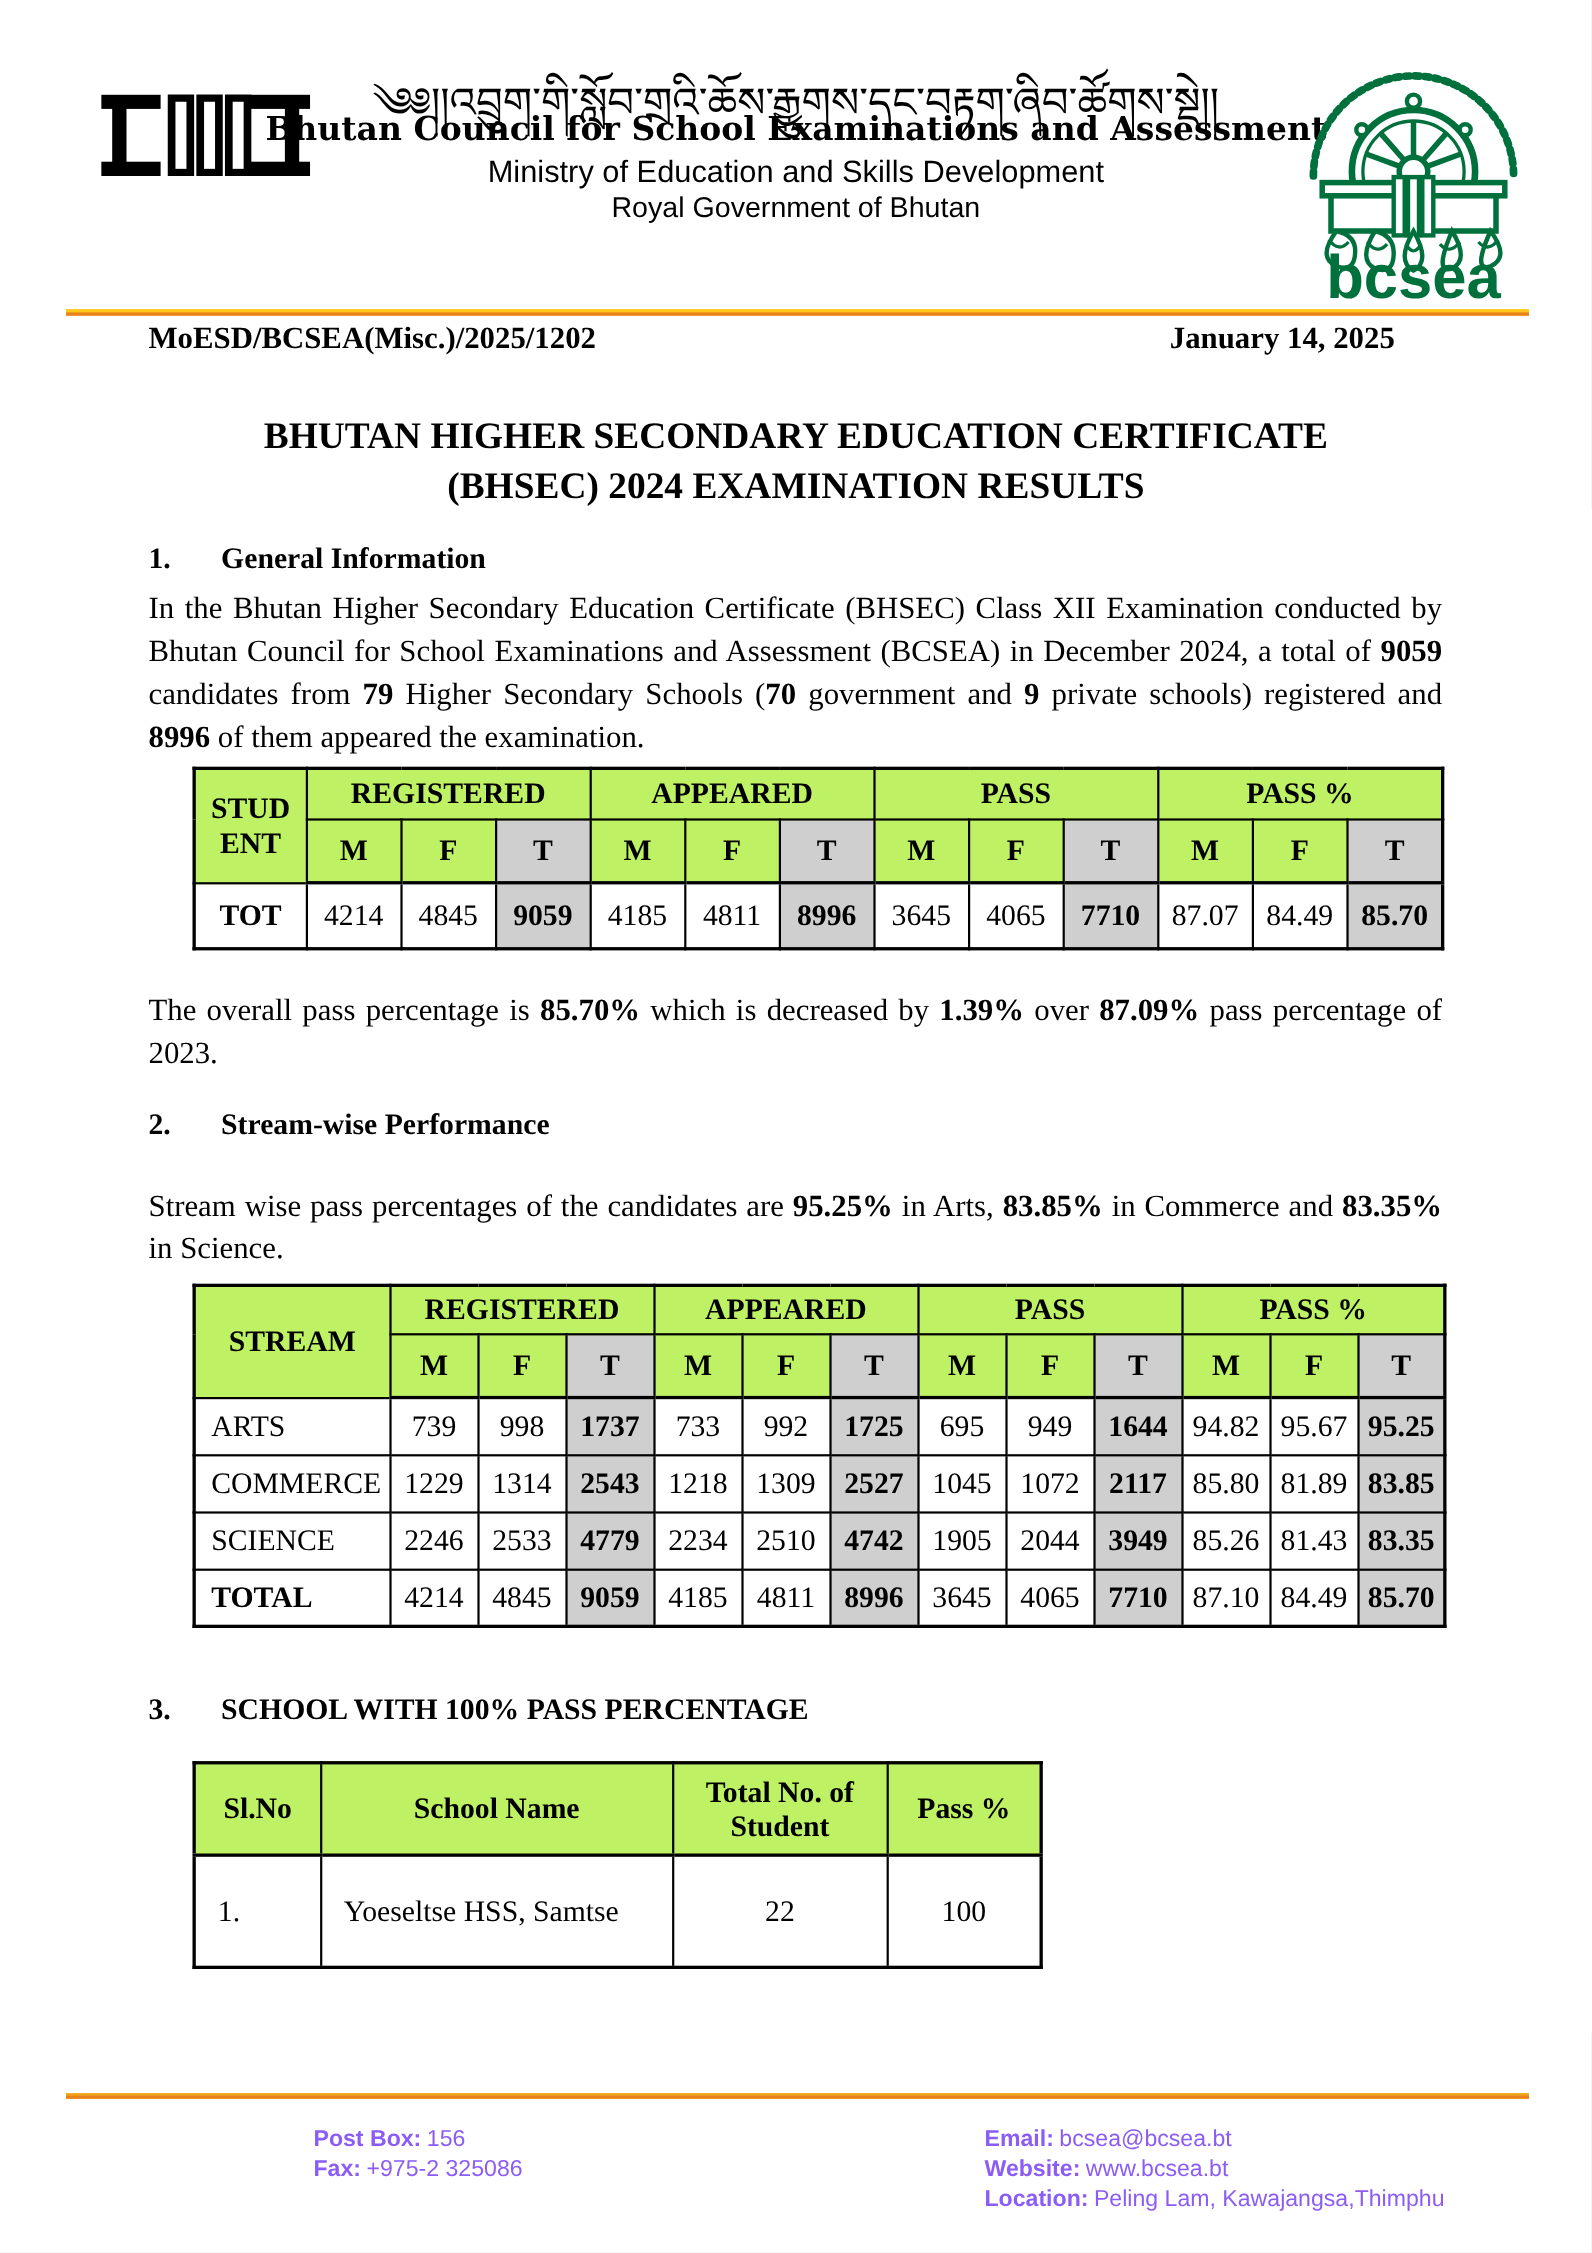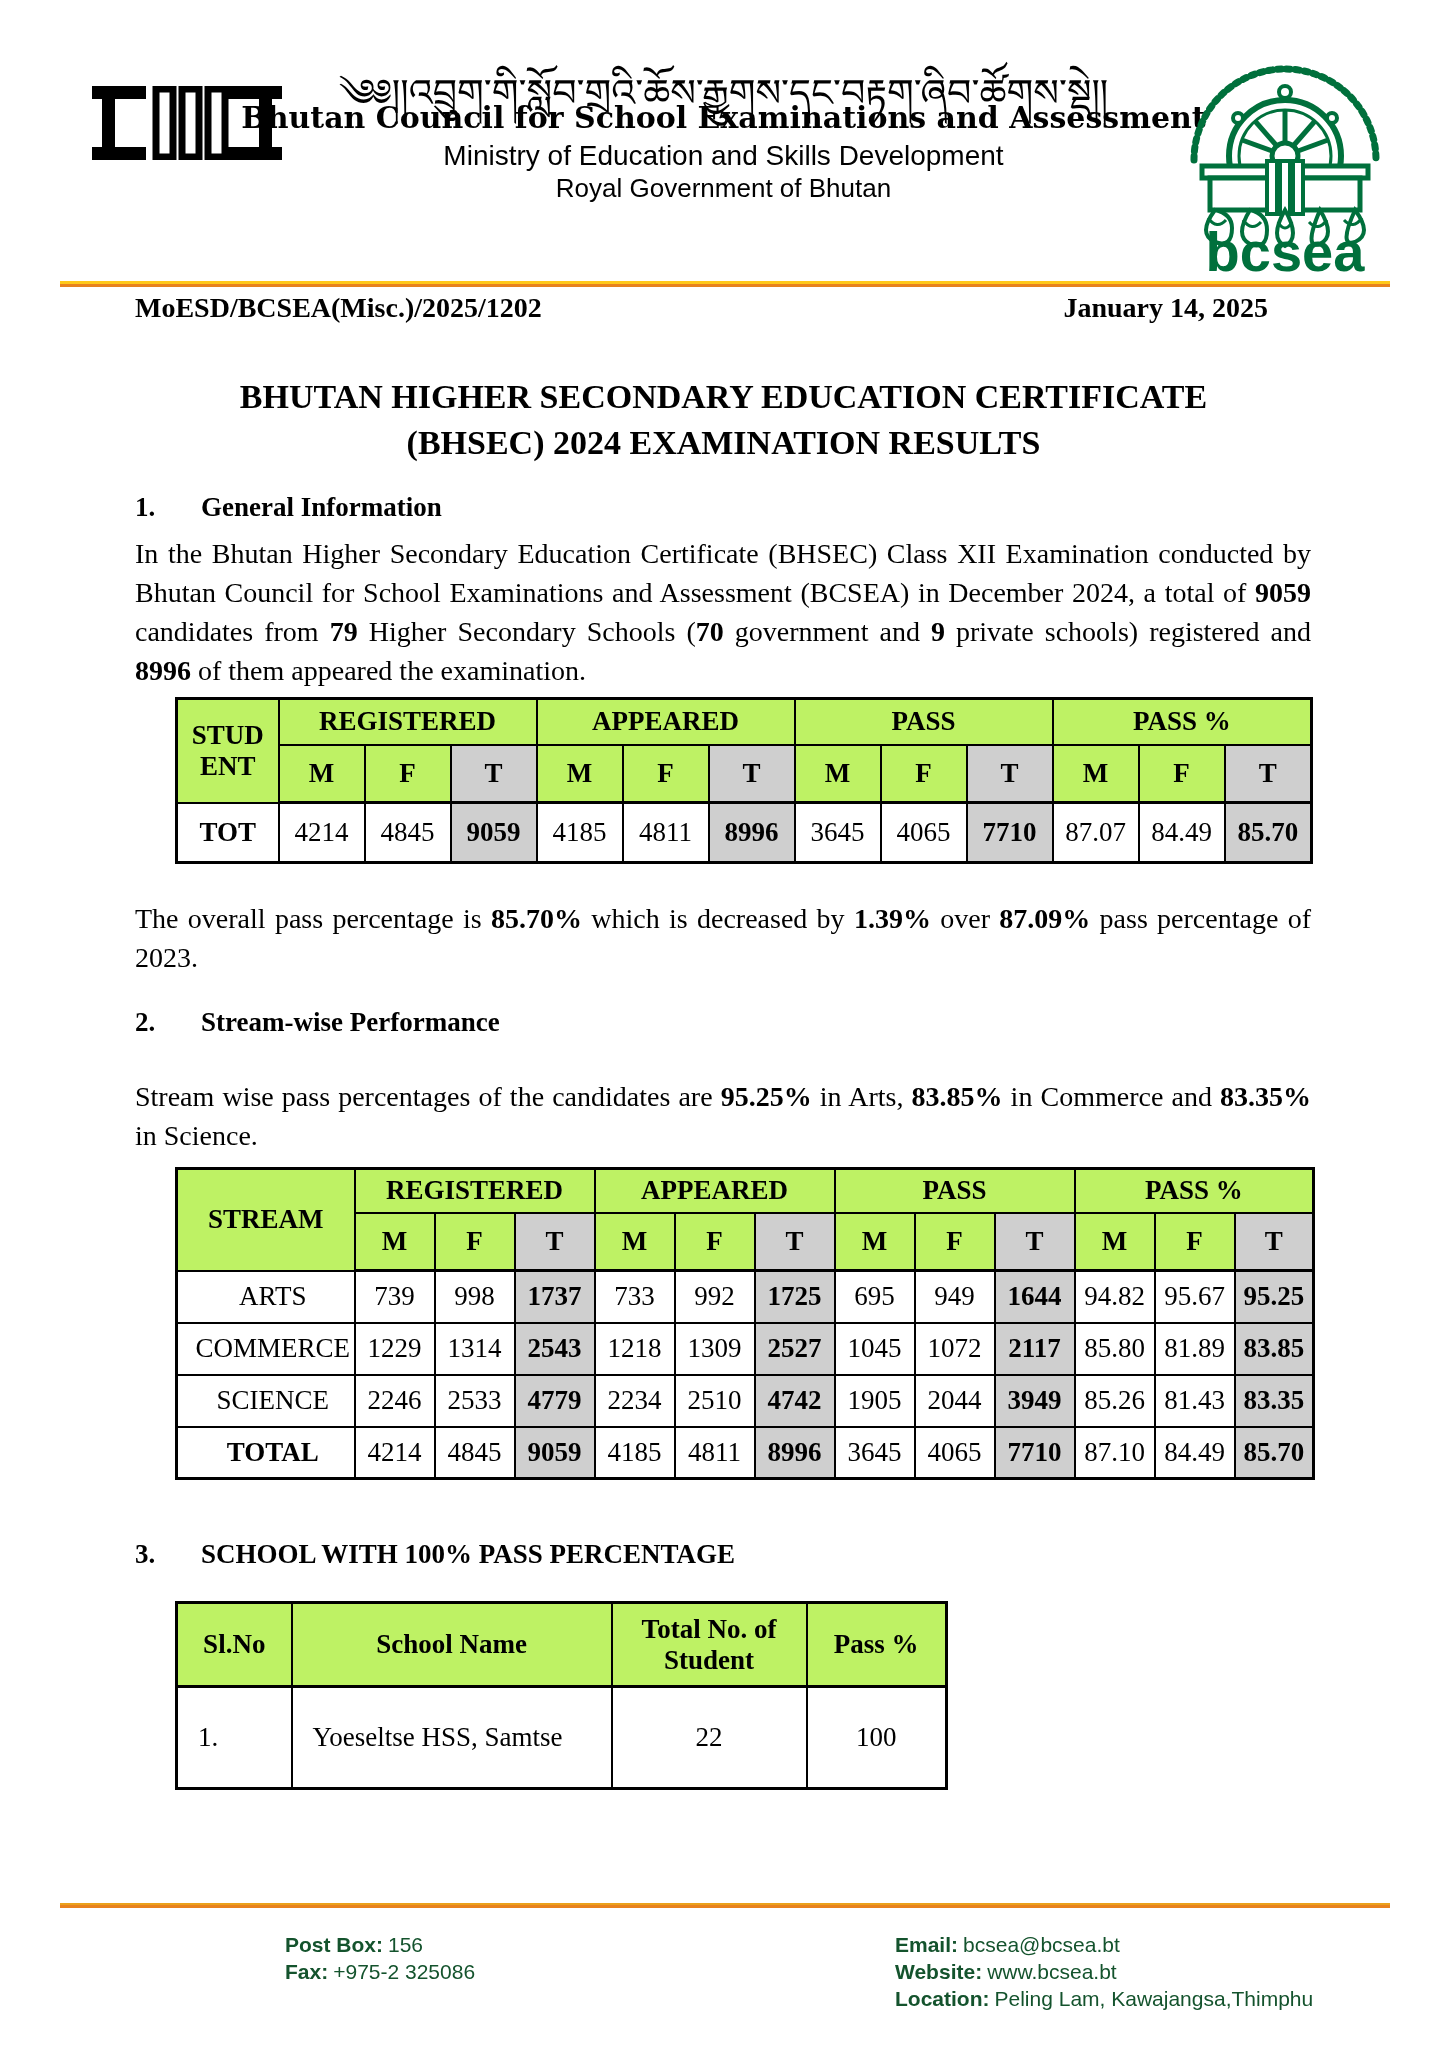--- a/index.html
+++ b/index.html
@@ -49,21 +49,21 @@
   
   table.data-table { position:absolute; left:175px; border-collapse:collapse;
                      table-layout:fixed; font-size:27px; border:3px solid #000;
                      background:#fff; }
   .data-table th, .data-table td { border:2px solid #000; text-align:center;
                                    vertical-align:middle; padding:0; }
   .data-table thead th { background:#bef264; font-weight:bold; }
   .data-table .sub-row th { border-bottom:3px solid #000; }
   .data-table td.t-col, .data-table th.t-col { background:#CFCFCF; font-weight:bold; }
   .data-table td { background:#fff; }
-  .data-table .row-label { text-align:center; padding-left:14px; }
+  .data-table .row-label { text-align:left; padding-left:14px; }
   .data-table .row-label.bold { font-weight:bold; }
 
   #student-table { top:697px; width:1137px; }
   #student-table .group-row th { height:46px; }
   #student-table .sub-row th { height:58px; }
   #student-table tbody td { height:60px; }
   #student-table .row-label { text-align:center; padding-left:0; }
 
   #stream-table { top:1167px; width:1137px; }
   #stream-table .group-row th { height:44px; }
@@ -71,21 +71,21 @@
   #stream-table tbody td { height:52px; }
 
   #school-table { top:1601px; width:770px; }
   #school-table thead th { height:84px; border-bottom:3px solid #000; font-size:27px; }
   #school-table tbody td { height:102px; font-size:27px; }
   #school-table .cell-left { text-align:left; padding-left:20px; }
 
   
   .page-footer { position:absolute; top:1931px; left:285px; right:100px;
                  display:flex; font-family:"Liberation Sans",sans-serif;
-                 font-size:21px; line-height:27px; color:#14532d; }
+                 font-size:21px; line-height:27px; color:#8b5cf6; }
   .footer-col.left { width:610px; }
   .footer-line .f-label { font-weight:bold; margin-right:5px; }
 </style>
 </head>
 <body>
 
 <div class="page">
 
   <div class="emblem">
     <svg width="190" height="74" viewBox="0 0 190 74">

